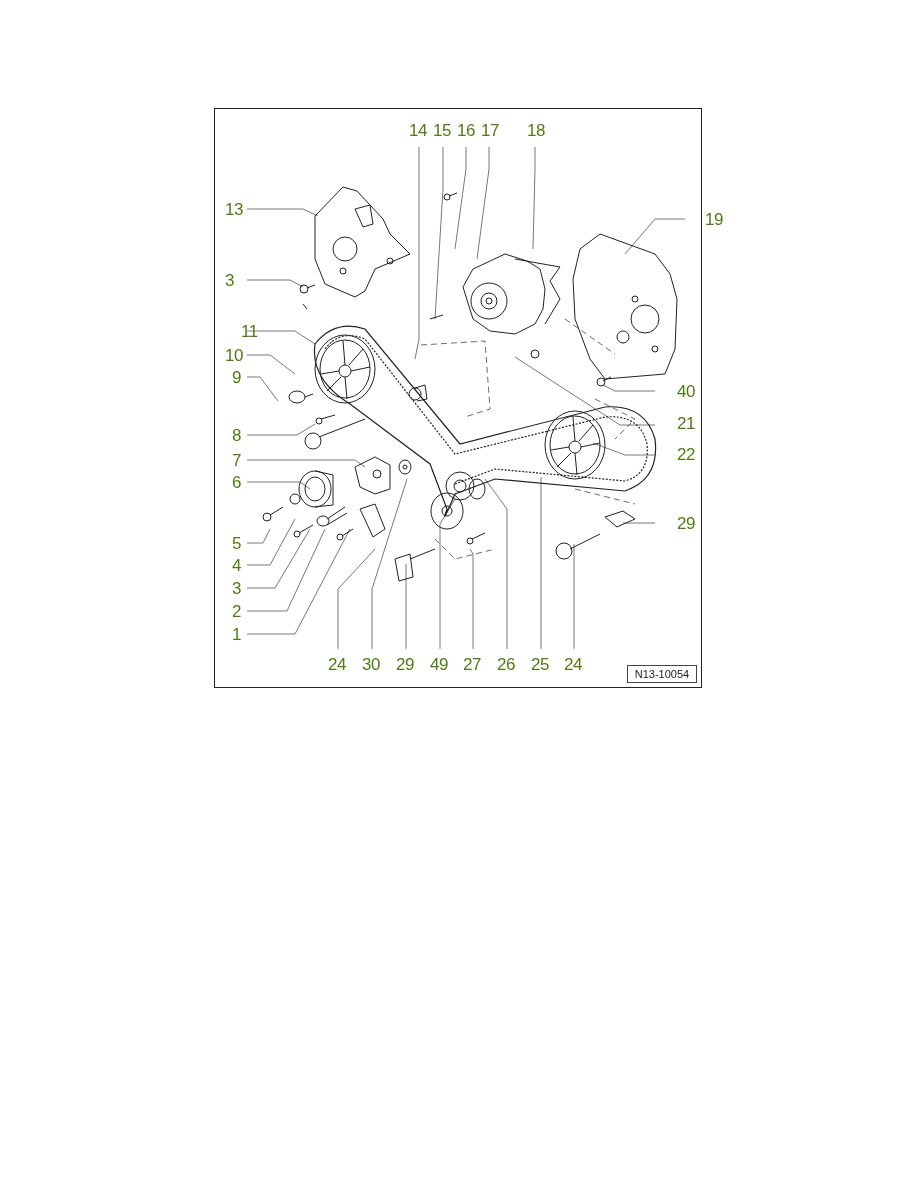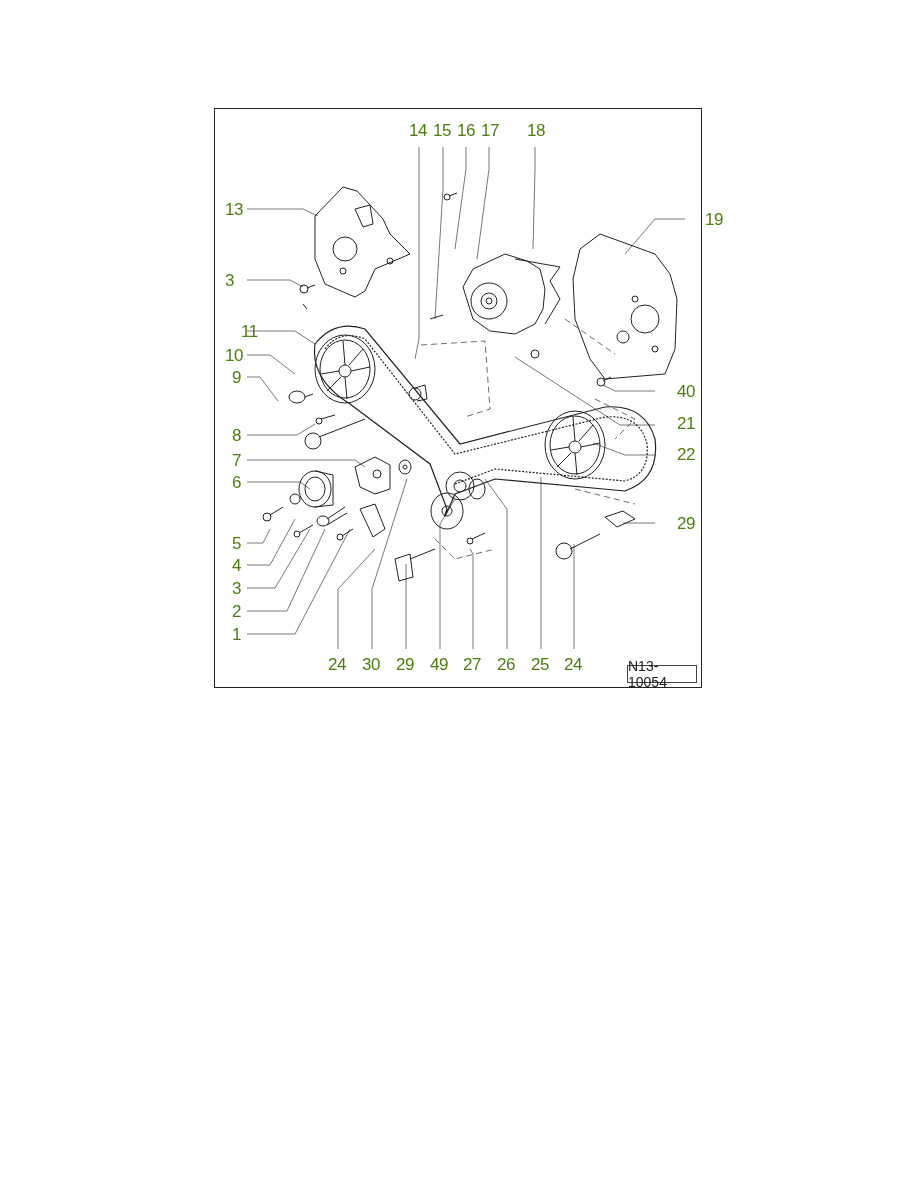--- a/index.html
+++ b/index.html
@@ -1,20 +1,20 @@
 <!DOCTYPE html>
 <html><head>
 <meta charset="utf-8">
 <style>
   html, body { margin:0; padding:0; background:#ffffff; }
   body { width:918px; height:1188px; position:relative; overflow:hidden; font-family:"Liberation Sans", sans-serif; }
   #figure { position:absolute; left:214px; top:108px; width:488px; height:580px; border:1.5px solid #222; box-sizing:border-box; background:#fff; }
   #art { position:absolute; left:0; top:0; width:488px; height:580px; }
   .lbl { position:absolute; font-size:17px; color:#4d7c0f; line-height:1; letter-spacing:-0.5px; }
-  #ref-box { position:absolute; left:412px; top:556px; width:70px; height:18px; border:1px solid #444; font-size:14px; color:#222; display:flex; align-items:center; justify-content:center; box-sizing:border-box; }
+  #ref-box { position:absolute; left:412px; top:556px; width:70px; height:18px; border:1px solid #444; font-size:11px; color:#222; display:flex; align-items:center; justify-content:center; box-sizing:border-box; }
 </style>
 </head>
 <body>
 
 <div id="figure">
   <svg id="art" viewBox="0 0 488 580" fill="none" stroke="#222" stroke-width="1">
 
     <g stroke="#555" stroke-width="0.8">
       <path d="M32 100 L88 100 L103 107"></path>
       <path d="M32 171 L75 171 L88 178"></path>

